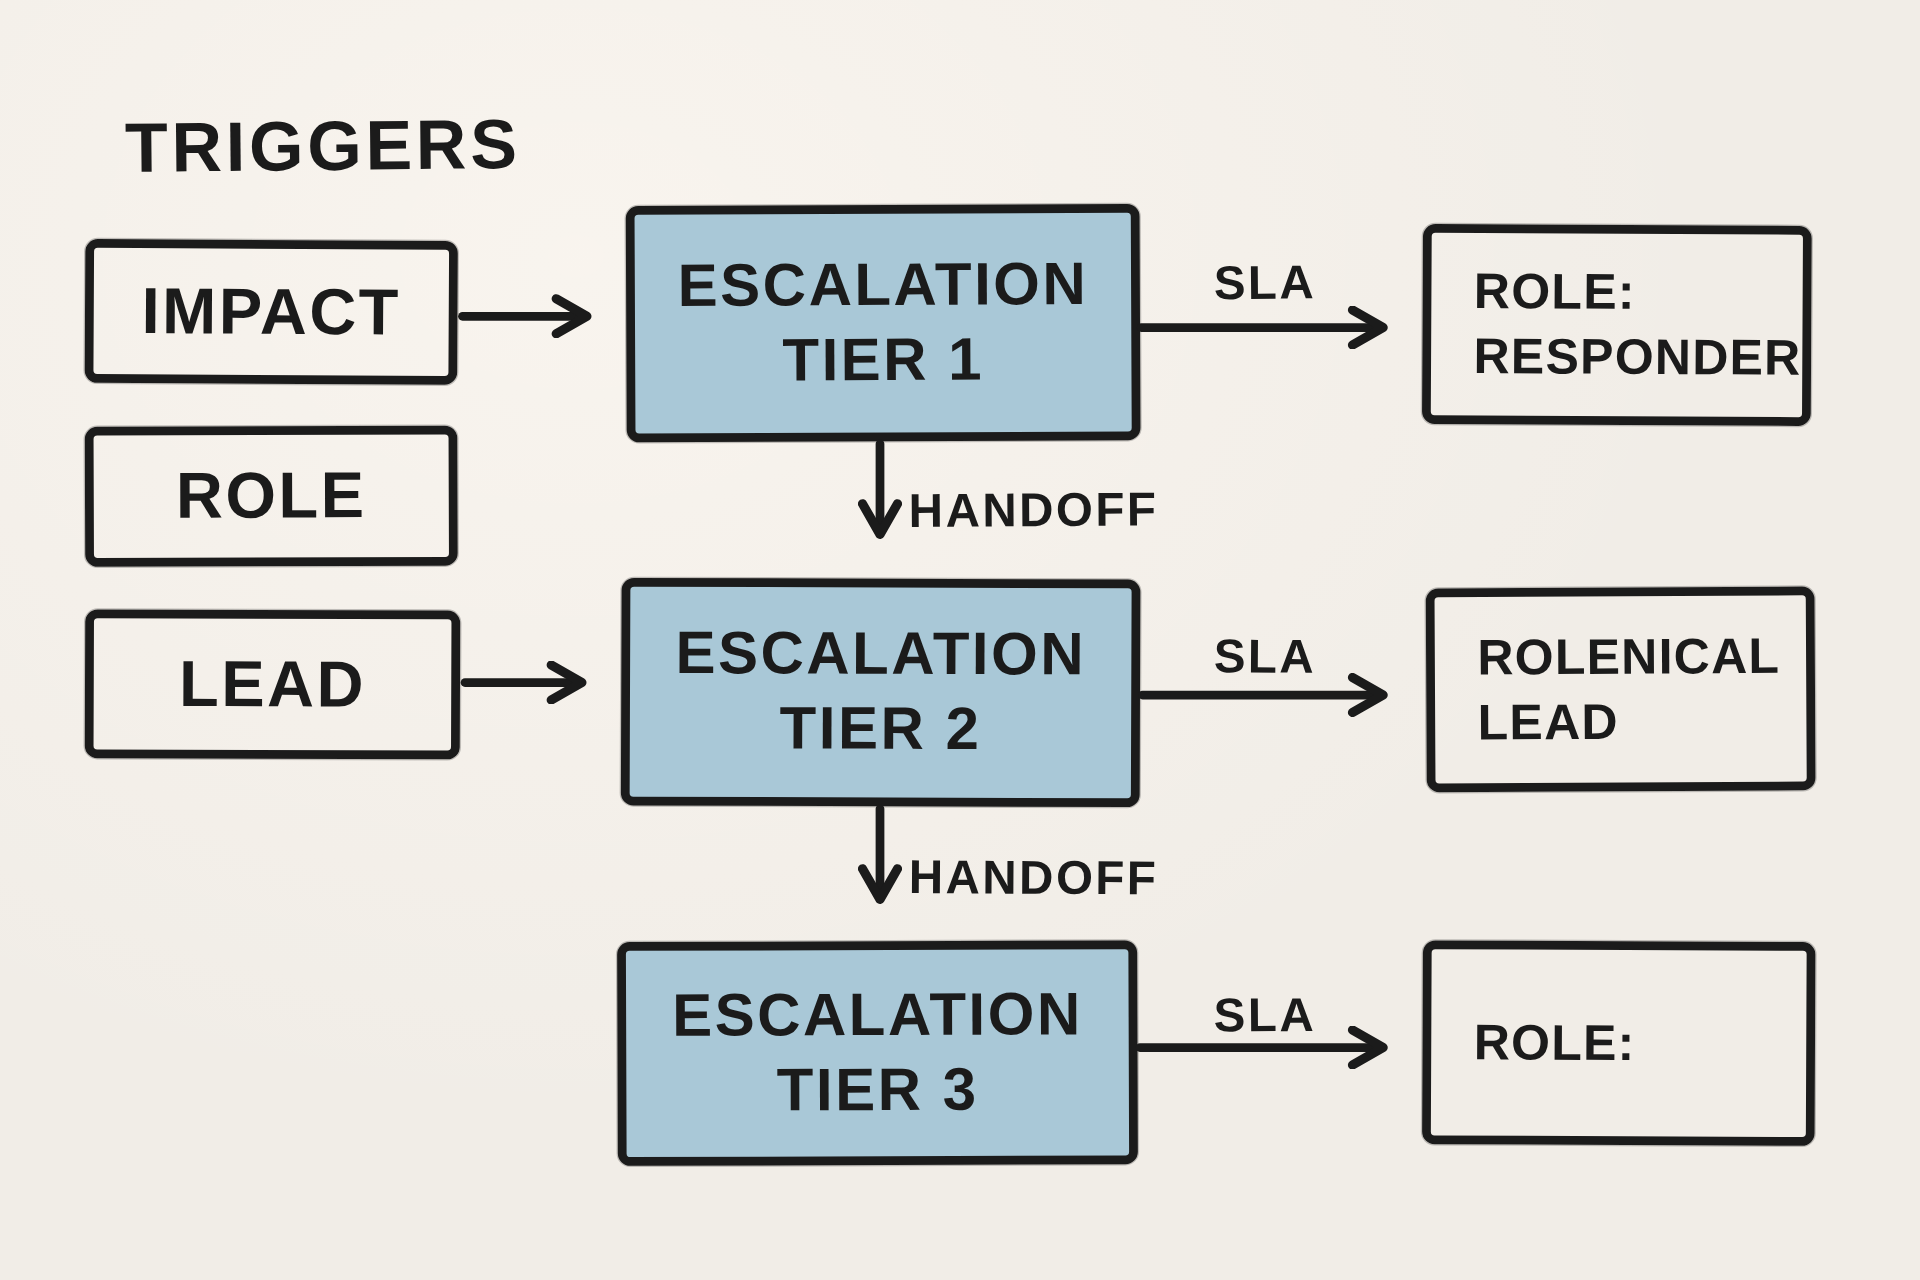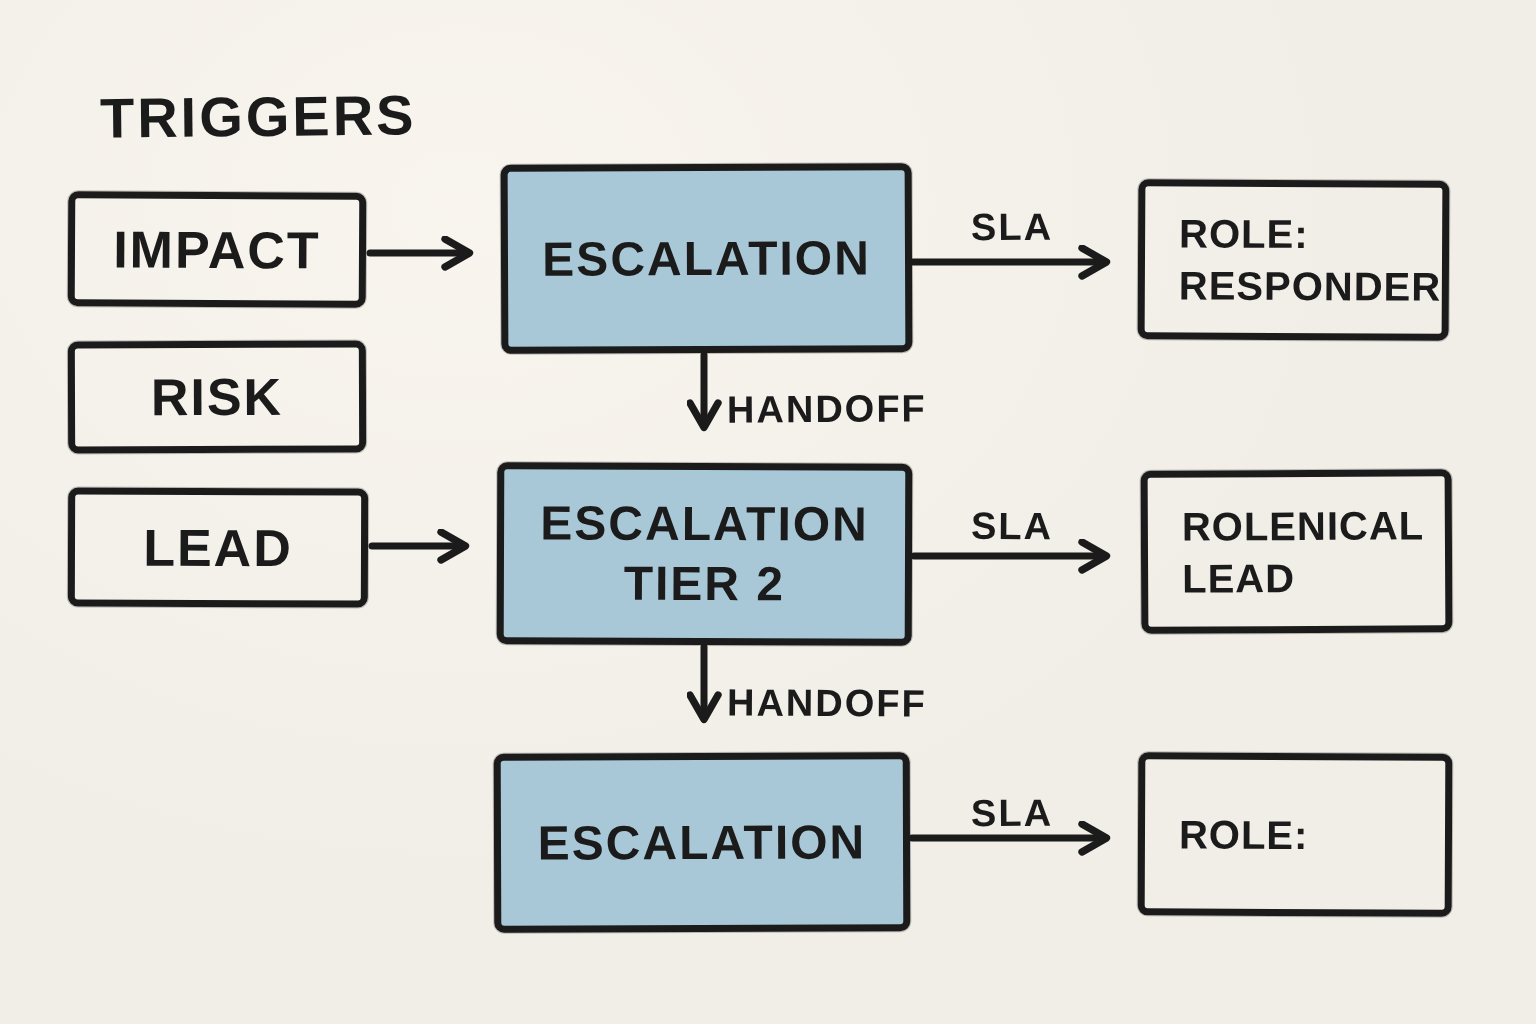--- a/index.html
+++ b/index.html
@@ -113,35 +113,37 @@
 <body>
 
 <div class="canvas">
 
   <div class="diagram-title">TRIGGERS</div>
 
   <div class="box trigger-box" id="box-impact">
     <span>IMPACT</span>
   </div>
   <div class="box trigger-box" id="box-time">
-    <span>RISK</span>
+    <span>ROLE</span>
   </div>
   <div class="box trigger-box" id="box-risk">
     <span>LEAD</span>
   </div>
 
   <div class="box tier-box" id="box-tier1">
     <span>ESCALATION</span>
+    <span>TIER 1</span>
   </div>
   <div class="box tier-box" id="box-tier2">
     <span>ESCALATION</span>
     <span>TIER 2</span>
   </div>
   <div class="box tier-box" id="box-tier3">
     <span>ESCALATION</span>
+    <span>TIER 3</span>
   </div>
 
   <div class="box role-box" id="box-role1">
     <span>ROLE:</span>
     <span>RESPONDER</span>
   </div>
   <div class="box role-box" id="box-role2">
     <span>ROLENICAL</span>
     <span>LEAD</span>
   </div>

